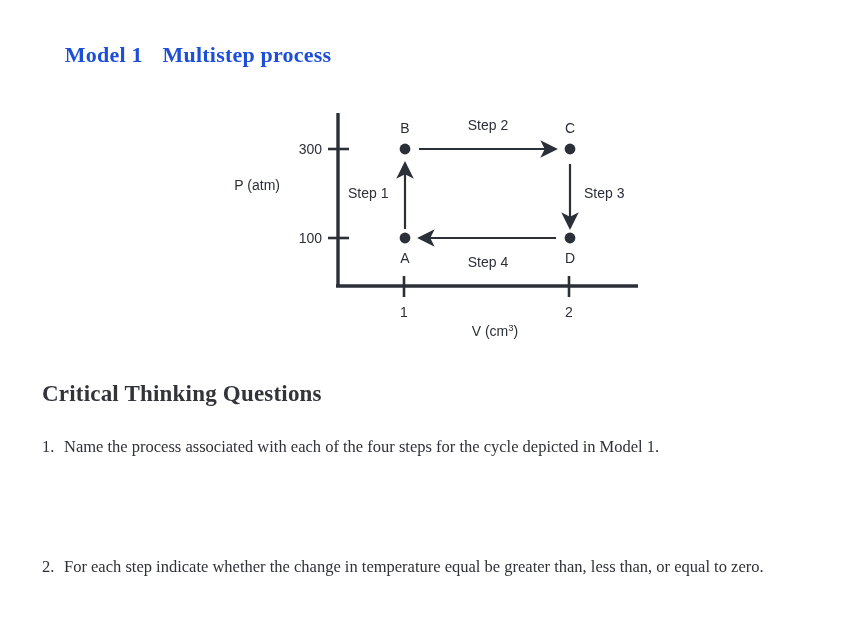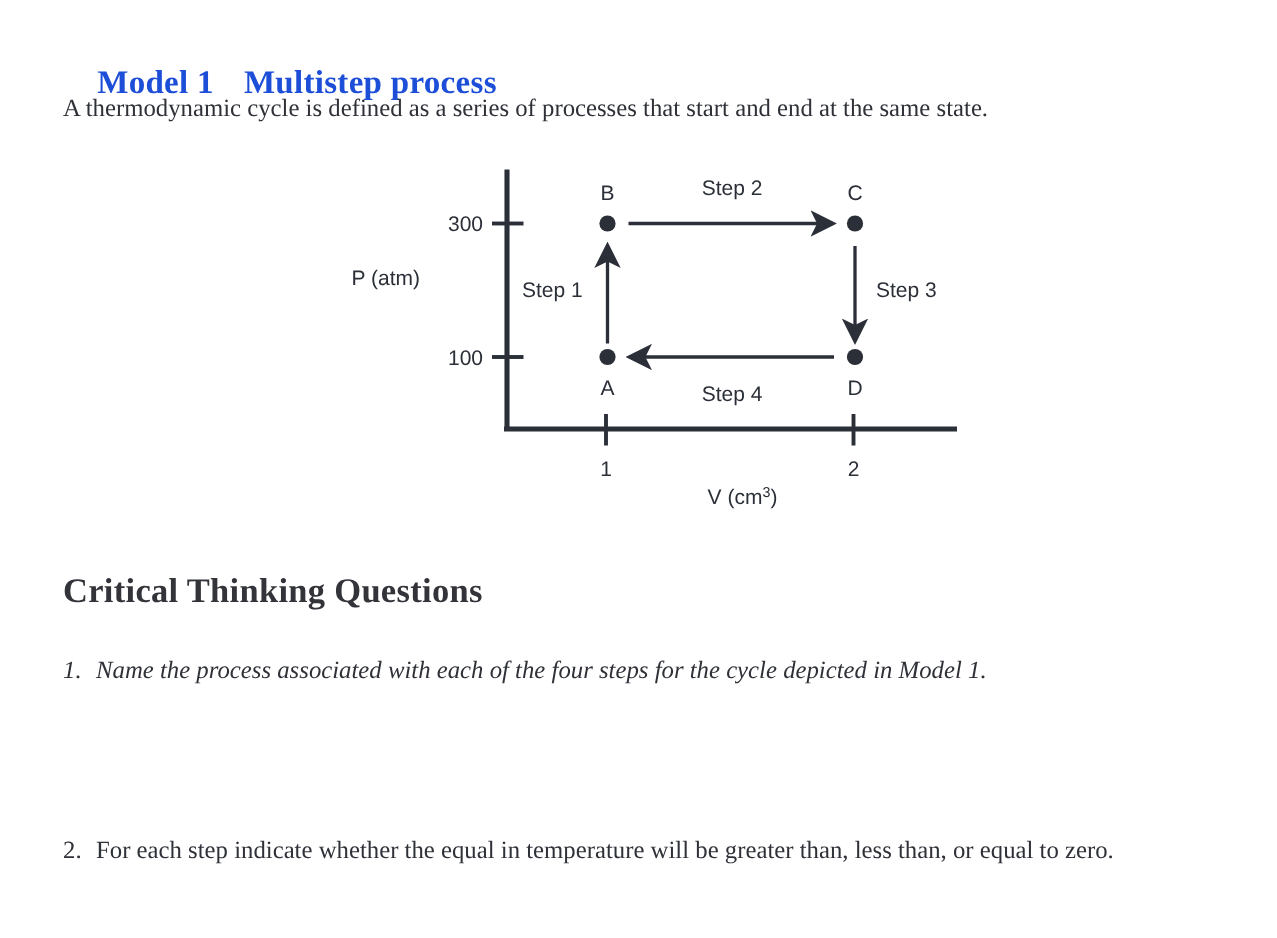--- a/index.html
+++ b/index.html
@@ -56,21 +56,21 @@
     color: #33343a;
   }
 
   .question {
     position: absolute;
     font-family: "Liberation Serif", serif;
     font-size: 16.5px;
     color: #2f3138;
     line-height: 1.28;
   }
-  .q1 { left: 42px; top: 436px; width: 800px; white-space: nowrap; font-style: italic; }
+  .q1 { left: 42px; top: 436px; width: 800px; white-space: nowrap; }
   .q2 { left: 42px; top: 556px; width: 795px; }
 
   .q-num { display: inline-block; width: 22px; }
 
   
   .diagram {
     position: absolute;
     left: 0;
     top: 0;
     width: 851px;
@@ -91,21 +91,20 @@
 </style>
 </head>
 <body>
 
 <div class="page">
 
   <div class="model-heading">
     <span>Model 1</span><span class="gap"></span><span>Multistep process</span>
   </div>
 
-  <div class="intro-text">A thermodynamic cycle is defined as a series of processes that start and end at the same state.</div>
 
   <div class="diagram">
     <svg width="851" height="625" viewBox="0 0 851 625" xmlns="http://www.w3.org/2000/svg">
       <defs>
         <marker id="arrowR" viewBox="0 0 12 12" refX="10" refY="6" markerWidth="8" markerHeight="8" orient="auto-start-reverse">
           <path d="M 0 0 L 12 6 L 0 12 L 3 6 z" fill="#2b2f38"></path>
         </marker>
       </defs>
 
       <line x1="338" y1="113" x2="338" y2="287" stroke="#2b2f38" stroke-width="3.4"></line>
@@ -152,16 +151,16 @@
     </svg>
   </div>
 
   <div class="ctq-heading">Critical Thinking Questions</div>
 
   <div class="question q1">
     <span class="q-num">1.</span><span>Name the process associated with each of the four steps for the cycle depicted in Model 1.</span>
   </div>
 
   <div class="question q2">
-    <span class="q-num">2.</span><span>For each step indicate whether the equal in temperature will be greater than, less than, or equal to zero.</span>
+    <span class="q-num">2.</span><span>For each step indicate whether the change in temperature equal be greater than, less than, or equal to zero.</span>
   </div>
 
 </div>
 
 </body></html>

